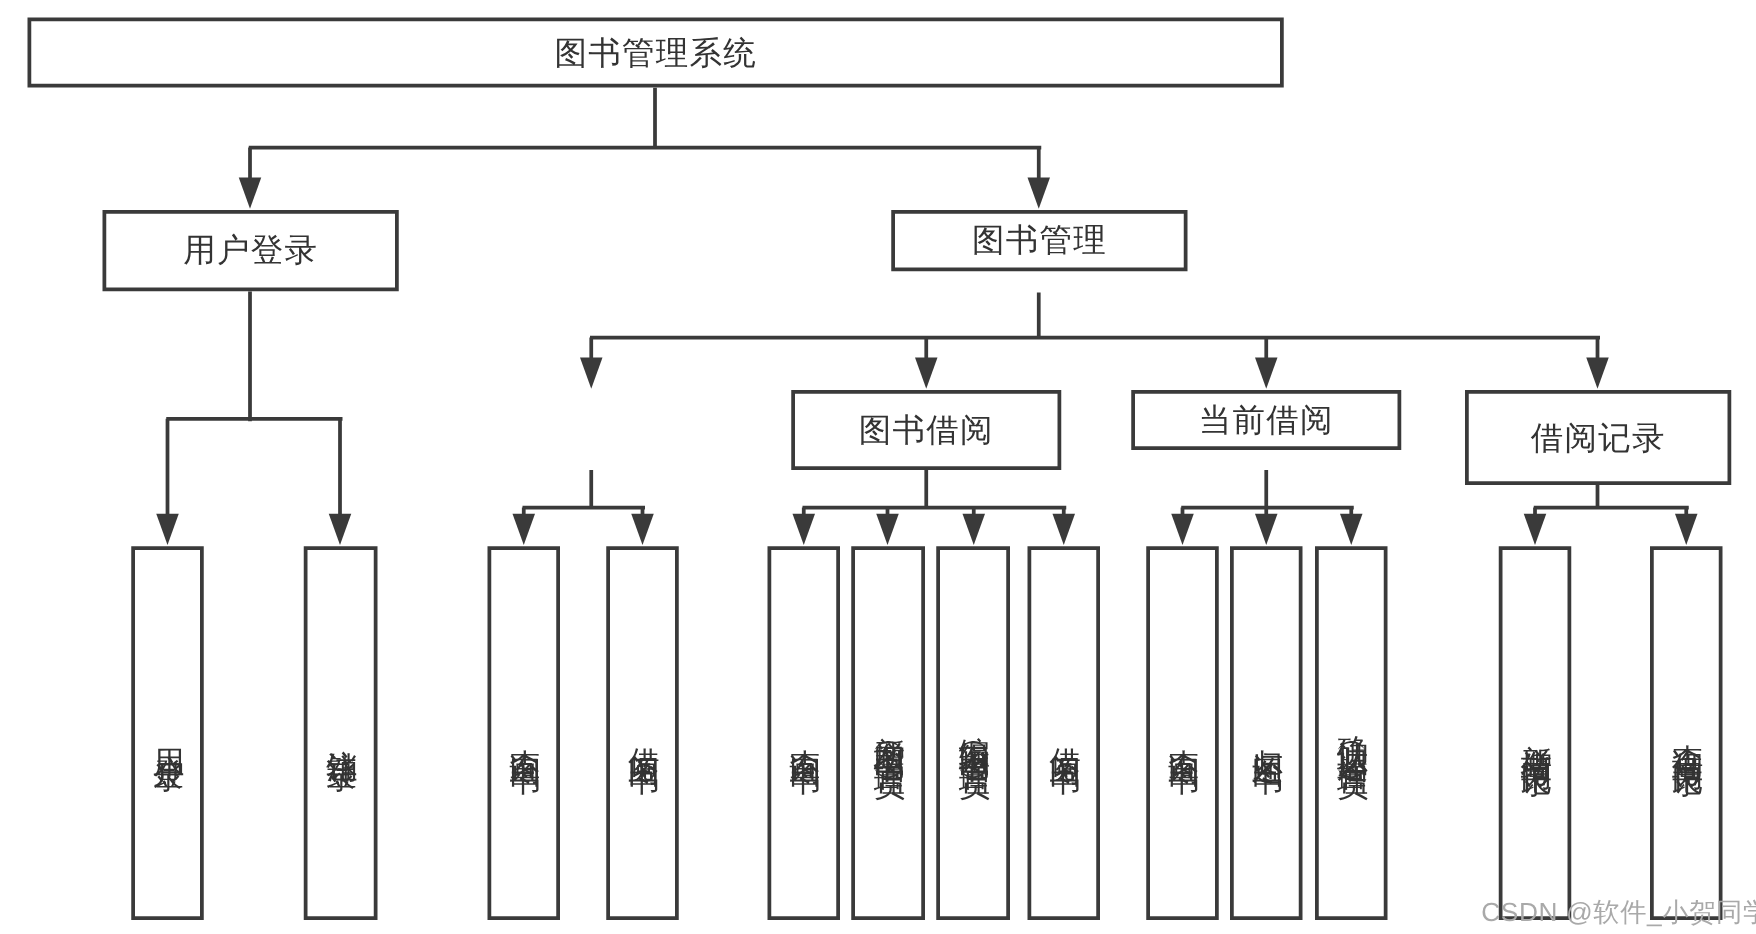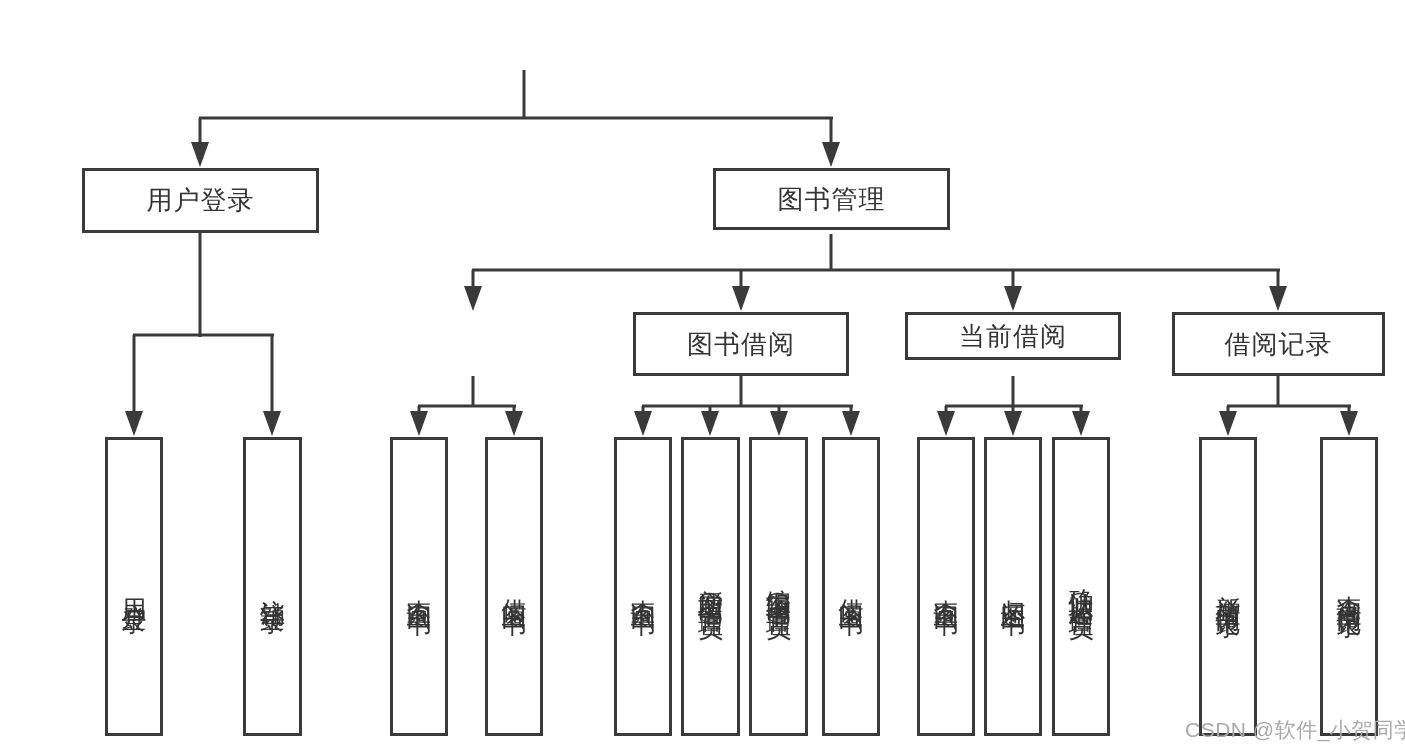--- a/index.html
+++ b/index.html
@@ -94,35 +94,38 @@
       <path d="M 701 411 L 719 411 L 710 436 Z" fill="#3a3a3a"></path>
       <path d="M 770 411 L 788 411 L 779 436 Z" fill="#3a3a3a"></path>
       <path d="M 842 411 L 860 411 L 851 436 Z" fill="#3a3a3a"></path>
       <path d="M 937 411 L 955 411 L 946 436 Z" fill="#3a3a3a"></path>
       <path d="M 1004 411 L 1022 411 L 1013 436 Z" fill="#3a3a3a"></path>
       <path d="M 1072 411 L 1090 411 L 1081 436 Z" fill="#3a3a3a"></path>
       <path d="M 1219 411 L 1237 411 L 1228 436 Z" fill="#3a3a3a"></path>
       <path d="M 1340 411 L 1358 411 L 1349 436 Z" fill="#3a3a3a"></path>
     </svg>
 
+  <div class="box" style="left:22px;top:14px;width:1005px;height:56px;">
+    <span class="hlabel">图书管理系统</span>
+  </div>
 
   <div class="box" style="left:82px;top:168px;width:237px;height:65px;">
     <span class="hlabel">用户登录</span>
   </div>
-  <div class="box" style="left:713px;top:168px;width:237px;height:62px;">
+  <div class="box" style="left:713px;top:168px;width:237px;height:49px;">
     <span class="hlabel">图书管理</span>
   </div>
 
   <div class="box" style="left:633px;top:312px;width:216px;height:64px;">
     <span class="hlabel">图书借阅</span>
   </div>
   <div class="box" style="left:905px;top:312px;width:216px;height:48px;">
     <span class="hlabel">当前借阅</span>
   </div>
-  <div class="box" style="left:1172px;top:312px;width:213px;height:64px;">
+  <div class="box" style="left:1172px;top:312px;width:213px;height:76px;">
     <span class="hlabel">借阅记录</span>
   </div>
 
   <div class="box vcol" style="left:105px;top:437px;width:58px;height:299px;">
     <span class="vlabel">用户登录</span>
   </div>
   <div class="box vcol" style="left:243px;top:437px;width:59px;height:299px;">
     <span class="vlabel">注销登录</span>
   </div>
 

